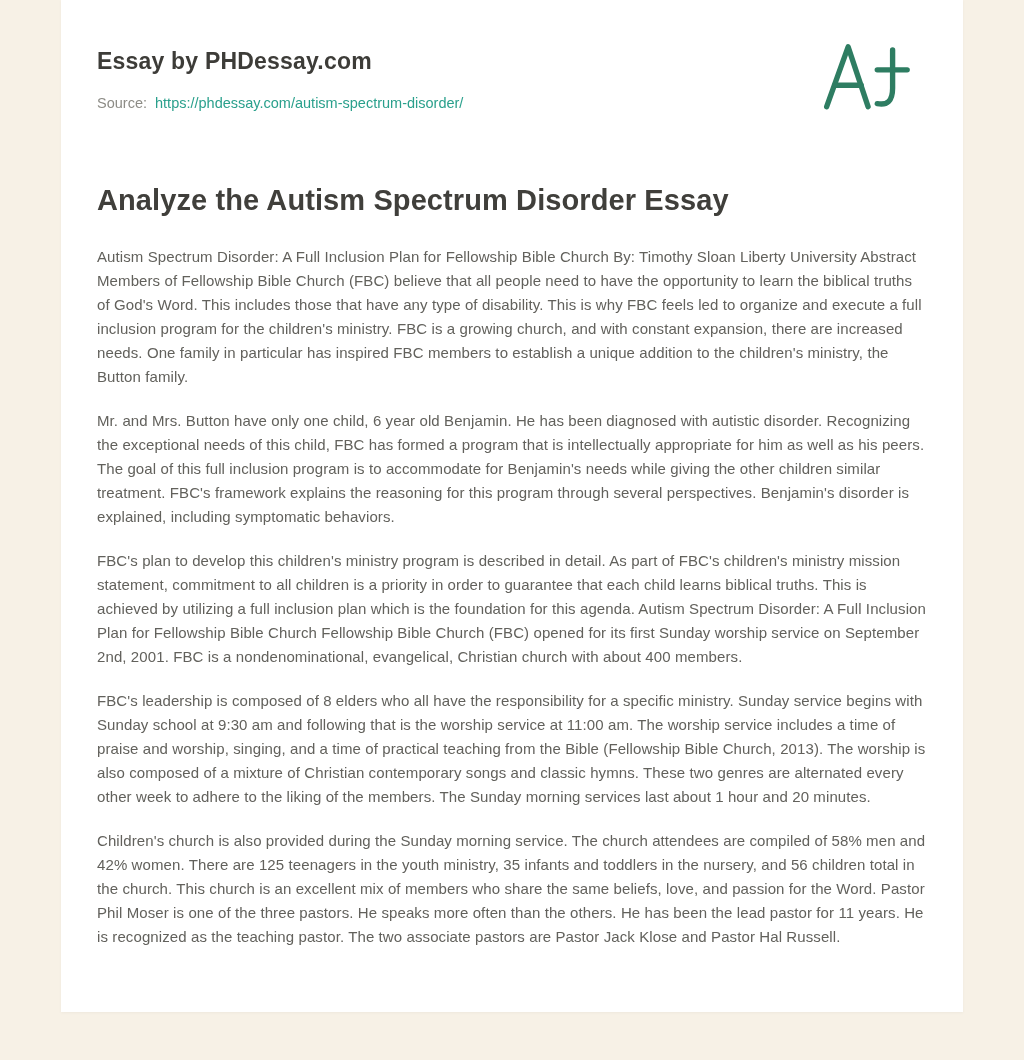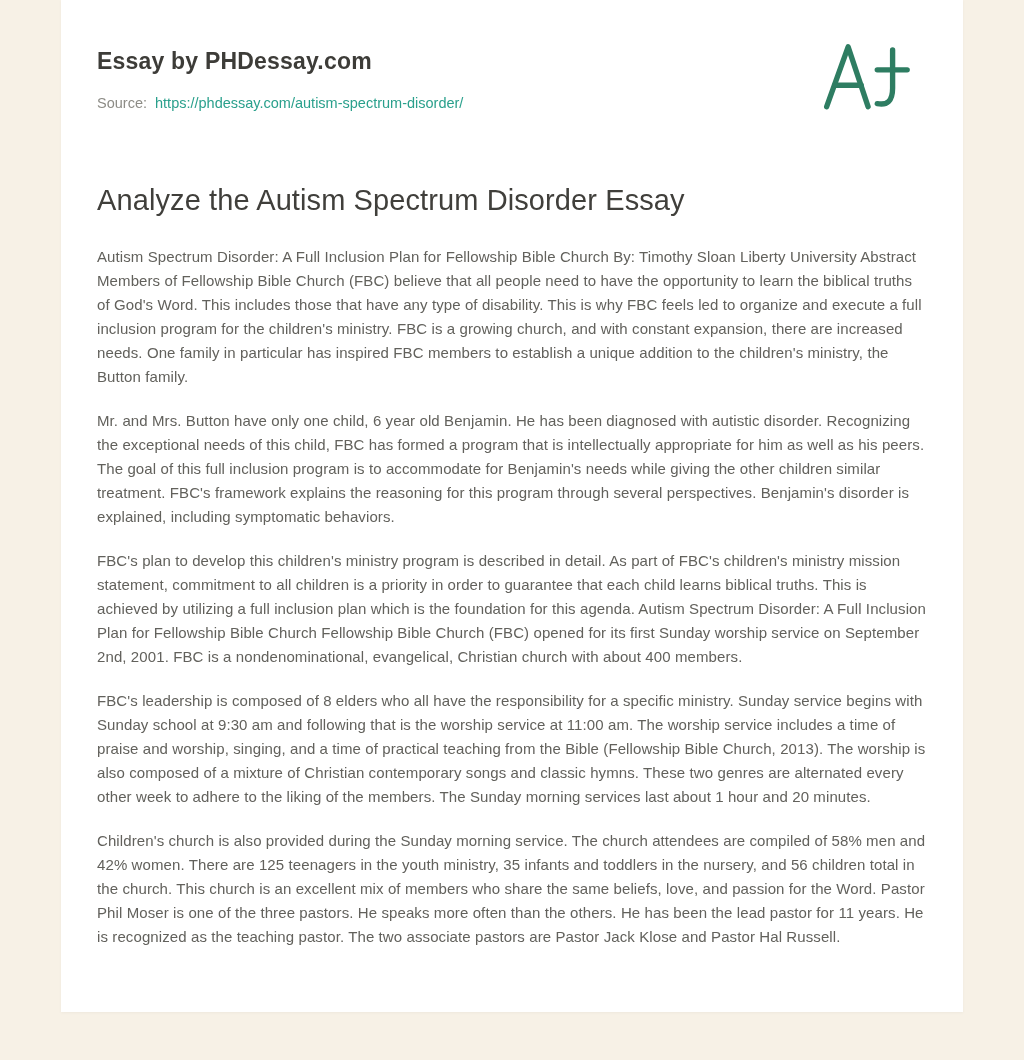--- a/index.html
+++ b/index.html
@@ -59,21 +59,21 @@
 
   .logo {
     width: 92px;
     height: 88px;
     margin-right: 16px;
     flex-shrink: 0;
   }
 
   .essay-title {
     font-size: 29px;
-    font-weight: 400;
+    font-weight: 700;
     color: #403f3b;
     margin-bottom: 28px;
     letter-spacing: 0.1px;
   }
 
   .essay-body p {
     font-size: 15px;
     line-height: 24px;
     color: #62615c;
     margin-bottom: 20px;

